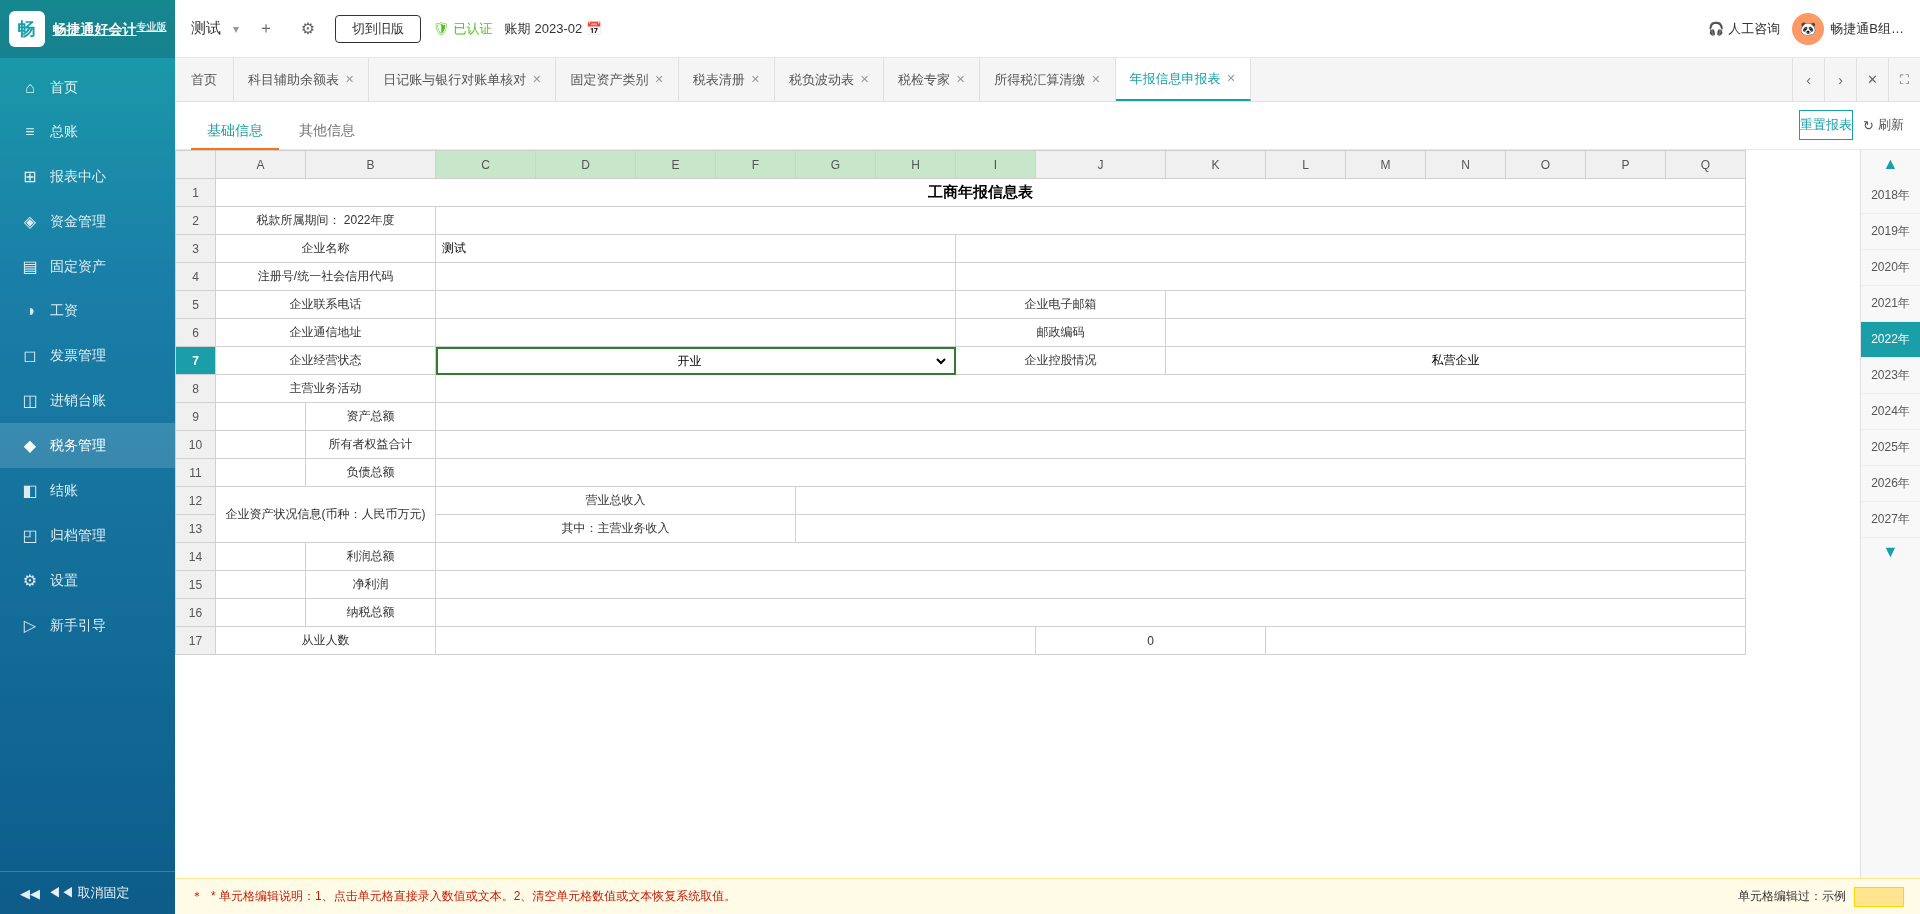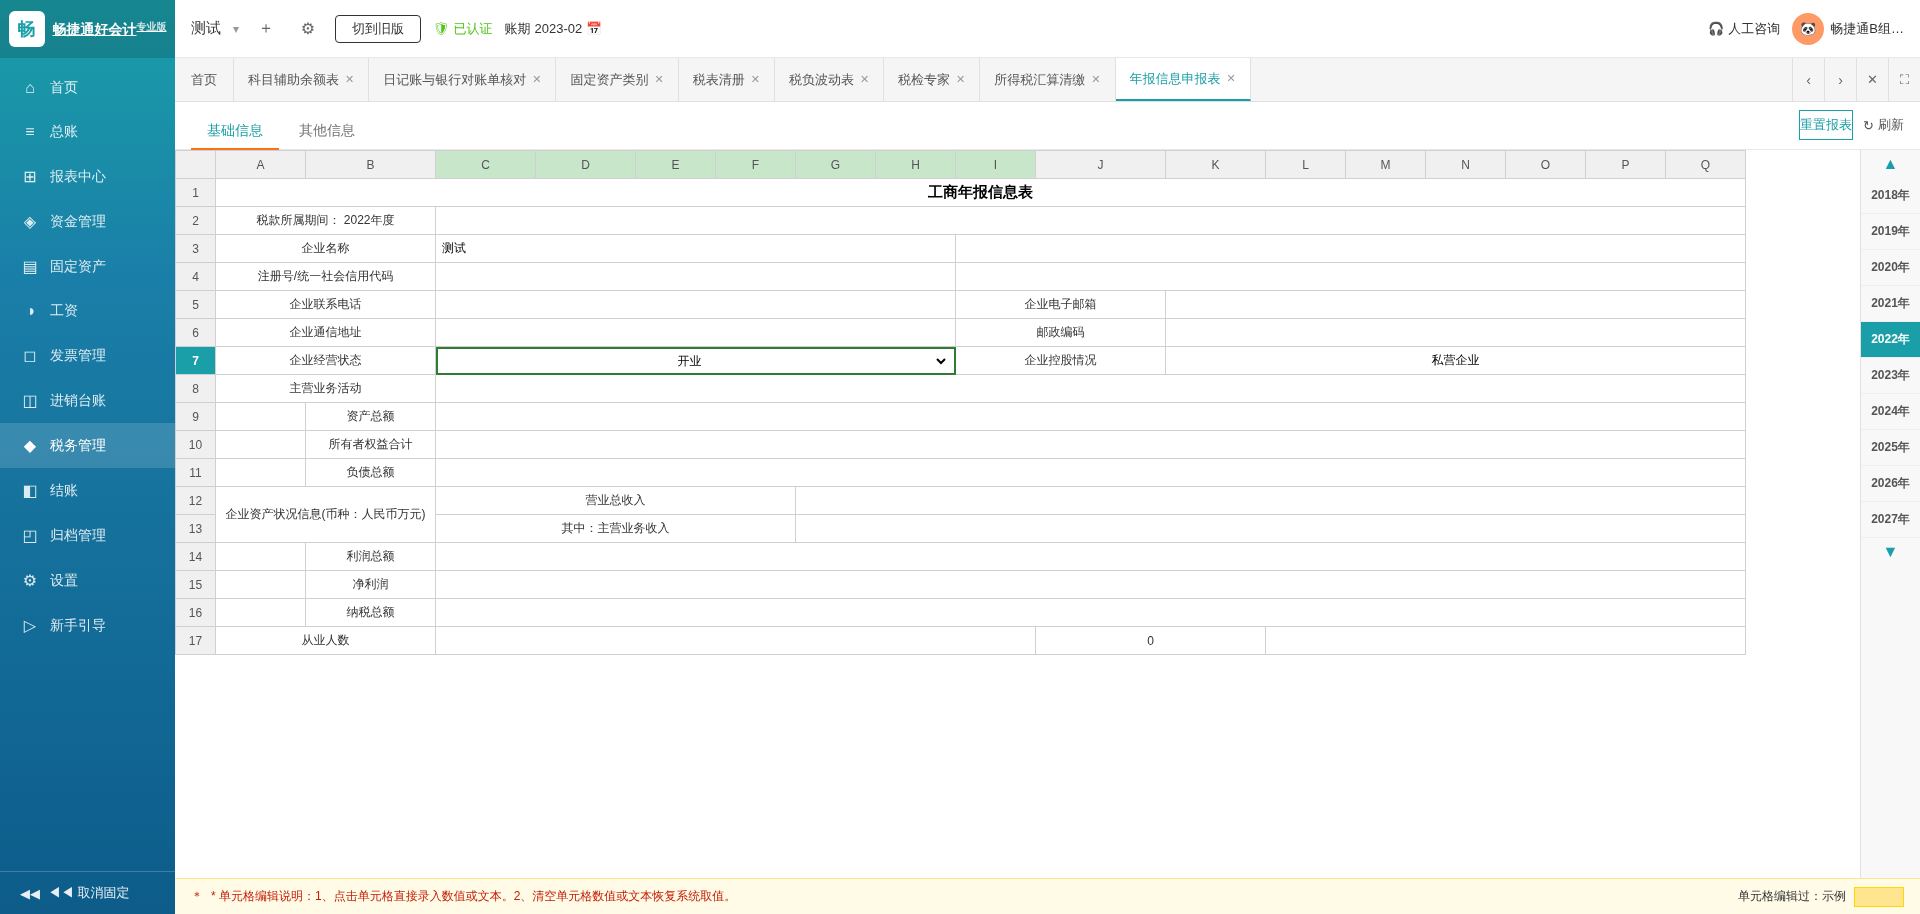--- a/index.html
+++ b/index.html
@@ -108,21 +108,21 @@
     }
     .spreadsheet-main {
       flex: 1; overflow: auto; position: relative;
     }
     .year-sidebar {
       width: 60px; background: #f8f8f8; border-left: 1px solid #e0e0e0;
       display: flex; flex-direction: column; overflow: hidden;
     }
     .year-item {
       height: 36px; display: flex; align-items: center; justify-content: center;
-      font-size: 12px; color: #555; cursor: pointer; border-bottom: 1px solid #eee; font-weight: bold;
+      font-size: 12px; color: #555; cursor: pointer; border-bottom: 1px solid #eee;
     }
     .year-item.active { background: #1a9fa8; color: white; }
     .year-nav-up, .year-nav-down {
       height: 28px; display: flex; align-items: center; justify-content: center;
       cursor: pointer; color: #1a9fa8; font-size: 16px; border: none; background: none;
     }
 
     
     table.grid {
       border-collapse: collapse; table-layout: fixed;

